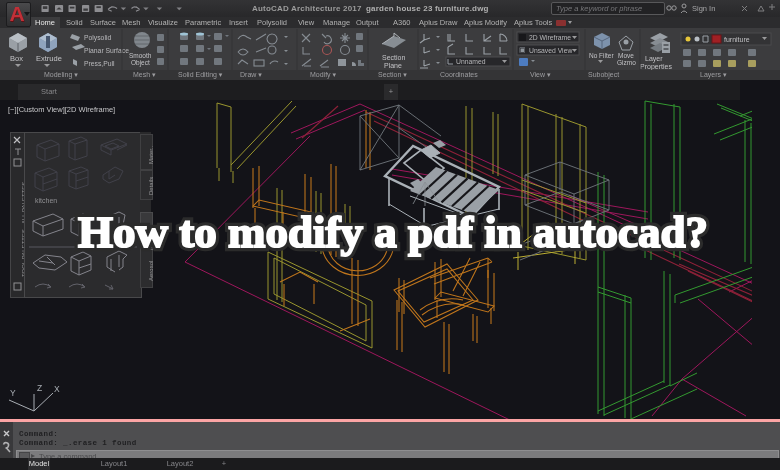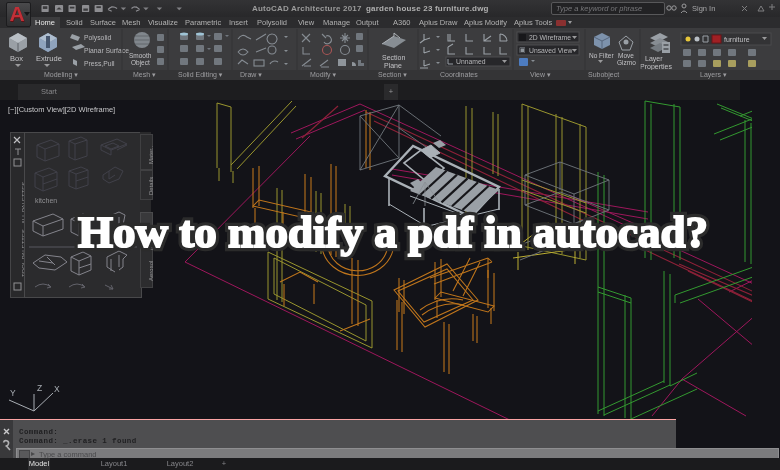--- a/index.html
+++ b/index.html
@@ -32,21 +32,21 @@
   #pal-strip{left:0;top:0;width:14px;height:164px;background:#29292b;border:1px solid #454547;}
   #pal-body{left:14px;top:0;width:116px;height:164px;background:#2b2b2d;border:1px solid #49494b;}
   #pal-tabs{left:130px;top:0;width:11px;height:155px;background:#29292b;}
   .vtext{position:absolute;font-size:6px;color:#98989b;transform:rotate(-90deg);transform-origin:left top;white-space:nowrap;}
   
   #banner{left:3px;top:206px;width:780px;text-align:center;z-index:6;}
   #banner .t{font:bold 45px "Liberation Serif",serif;letter-spacing:0px;white-space:nowrap;}
   #banner .under{position:absolute;left:0;right:0;color:#2b2b2b;-webkit-text-stroke:8.5px #2b2b2b;}
   #banner .over{position:relative;color:#fff;-webkit-text-stroke:2px #fff;}
   
-  #cmd{left:0;top:419px;width:676px;height:39px;background:#4e4e50;border-top:1px solid #fca5a5;}
+  #cmd{left:0;top:419px;width:780px;height:39px;background:#4e4e50;border-top:3px solid #fca5a5;}
   #cmdstrip{left:0;top:0px;width:13px;height:39px;background:#39393b;}
   .cmdline{position:absolute;left:19px;font:bold 7.5px "Liberation Mono",monospace;color:#202022;letter-spacing:0.4px;}
   #cmdinput{left:16px;top:28px;width:761px;height:10px;background:#7b7b7d;border:1px solid #8e8e90;}
   
   #laybar{left:0;top:458px;width:780px;height:12px;background:#1b1b1d;}
   .ltab{position:absolute;top:0;height:12px;line-height:12px;font-size:7.5px;text-align:center;}
 </style>
 </head>
 <body>
 

